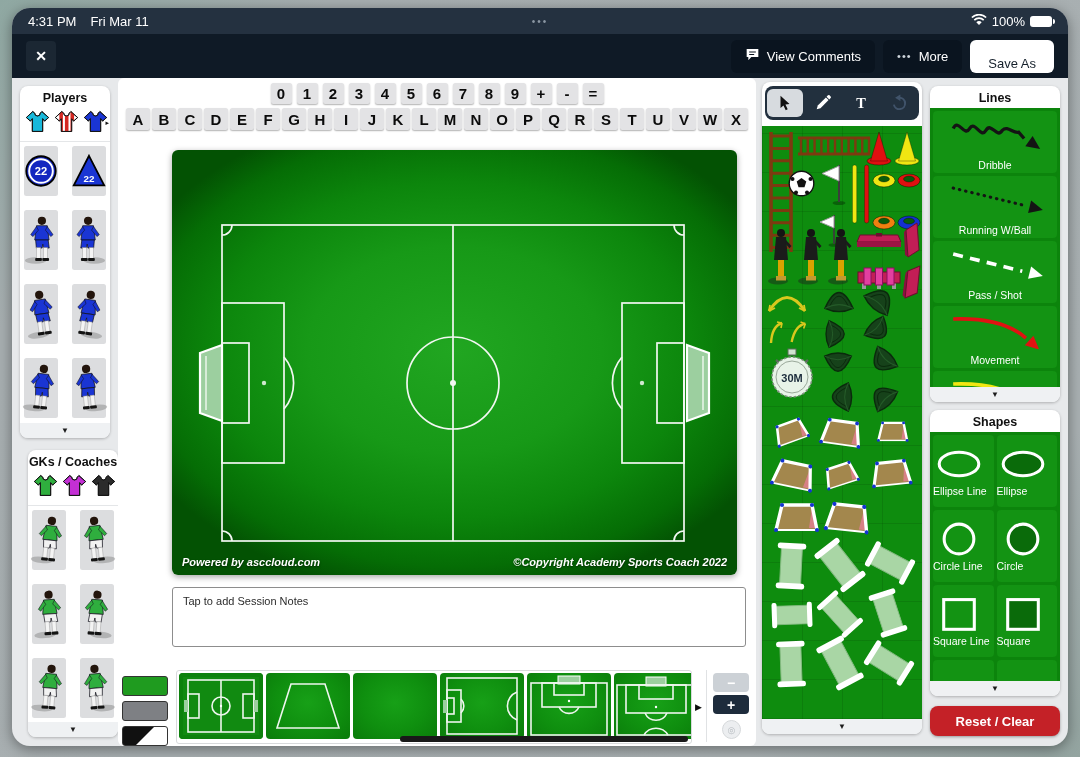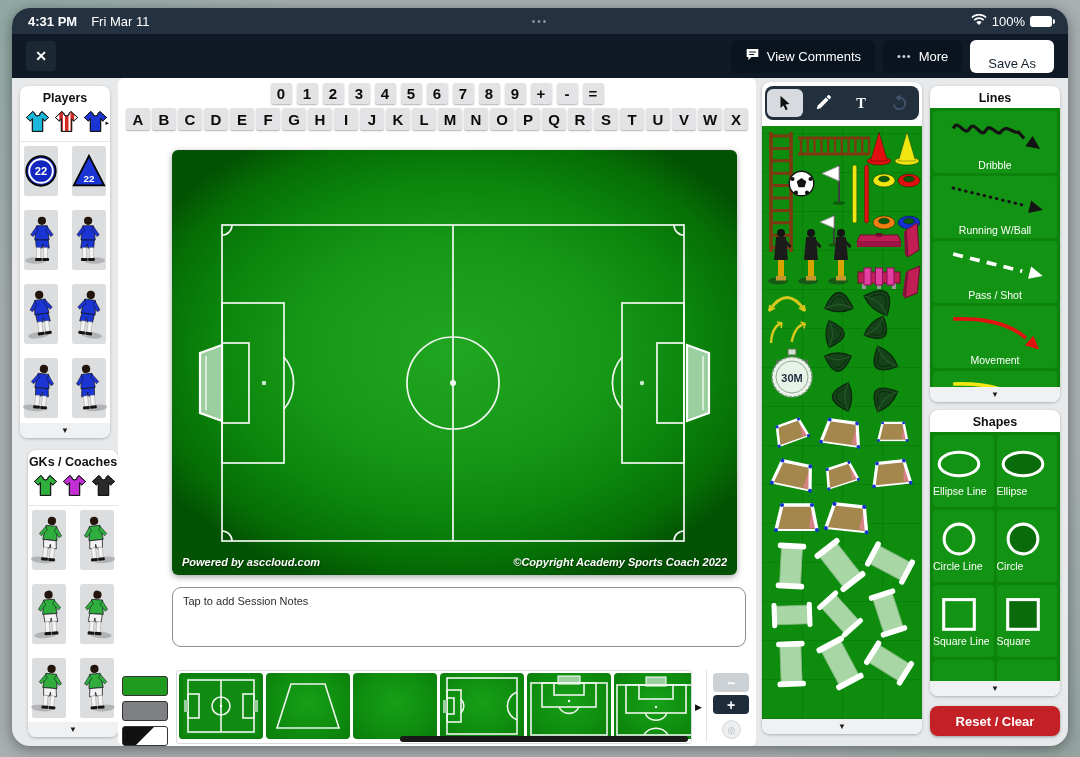--- a/index.html
+++ b/index.html
@@ -4,21 +4,21 @@
 <style>
   html,body{margin:0;padding:0}
   body{width:1080px;height:757px;position:relative;overflow:hidden;
        background:linear-gradient(135deg,#8fa8a2 0%,#a7aeb0 18%,#a9b0b2 82%,#93a4a0 100%);
        font-family:"Liberation Sans",sans-serif;-webkit-font-smoothing:antialiased}
   .window{position:absolute;left:12px;top:8px;width:1056px;height:738px;border-radius:18px;
           background:#e7e9eb;overflow:hidden;box-shadow:0 3px 14px rgba(0,0,0,.4)}
   
   .statusbar{position:absolute;top:0;left:0;right:0;height:26px;background:#243140;color:#fff;
              display:flex;align-items:center;padding:0 16px;box-sizing:border-box;font-size:13px}
-  .sb-time{font-weight:bold}
+  .sb-time{font-weight:normal}
   .sb-date{margin-left:14px}
   .sb-handle{position:absolute;left:50%;transform:translateX(-50%);color:#8b97a3;font-size:10px;letter-spacing:2px}
   .sb-right{margin-left:auto;display:flex;align-items:center;gap:5px}
   .battery{display:inline-block;width:22px;height:11px;background:#fff;border-radius:3px;position:relative}
   .battery:after{content:"";position:absolute;right:-3px;top:3px;width:2.5px;height:5px;background:#fff;border-radius:0 2px 2px 0}
   
   .appbar{position:absolute;top:26px;left:0;right:0;height:44px;background:#0f1a26;display:flex;align-items:center;padding:0 14px;box-sizing:border-box}
   .close-btn{width:30px;height:30px;background:#1b2733;border:none;border-radius:4px;color:#fff;font-size:14px;font-weight:bold;cursor:pointer;font-family:"Liberation Sans",sans-serif}
   .appbar-right{margin-left:auto;display:flex;gap:8px;align-items:center}
   .dark-btn{height:33px;background:#0a141f;border:none;border-radius:6px;color:#fff;font-size:13px;
@@ -43,21 +43,21 @@
   .key{display:flex;align-items:center;justify-content:center;background:#e3e3e5;color:#0b0b0b;font-weight:bold;
        border-radius:2.5px;box-shadow:0 1px 1.5px rgba(0,0,0,.3);cursor:pointer}
   .num-key{width:21px;height:21px;font-size:15px}
   .num-row{top:5px;gap:5px}
   .letter-key{width:24px;height:22px;font-size:15px}
   .letter-row{top:30px}
   .field{position:absolute;left:54px;top:72px;width:565px;height:425px;border-radius:6px;overflow:hidden;
          box-shadow:0 2px 6px rgba(0,0,0,.35);
          background:radial-gradient(ellipse 62% 58% at 50% 47%,#21a621 0%,#179917 42%,#0c860c 68%,#056d05 88%,#035203 100%)}
   .field-foot{position:absolute;bottom:7px;color:#fff;font-size:11px;font-weight:bold;font-style:italic;text-shadow:0 1px 2px rgba(0,0,0,.55)}
-  .notes{position:absolute;left:54px;top:509px;width:552px;height:44px;border:1.6px solid #8d8d8d;border-radius:9px;
+  .notes{position:absolute;left:54px;top:509px;width:552px;height:44px;border:1.6px solid #8d8d8d;border-radius:3px;
          background:#fff;padding:7px 10px;font-size:11px;color:#2c2c2c;cursor:text}
   .swatches{position:absolute;left:4px;top:598px;display:flex;flex-direction:column;gap:5px}
   .swatch{width:44px;height:18px;border-radius:3px;border:1.5px solid #333;cursor:pointer}
   .thumbs-wrap{position:absolute;left:58px;top:592px;width:514px;height:72px;border:1px solid #d8dadc;border-radius:3px;background:#fff;overflow:hidden}
   .thumbs{display:flex;gap:3px;padding:2px;height:66px}
   .thumb{width:84px;height:66px;border-radius:4px;overflow:hidden;flex:0 0 auto;cursor:pointer;position:relative;
          background:radial-gradient(ellipse at 50% 45%,#17a017 0%,#0f8f0f 55%,#0a7c0a 100%)}
   .thumb.selected{box-shadow:inset 0 0 0 4px #0d810d;background:#118a11}
   .thumb-arrow{position:absolute;left:577px;top:624px;font-size:9px;color:#0c0c0c}
   .zoomer{position:absolute;left:588px;top:592px;width:46px;height:72px;border-left:1px solid #e0e2e4;padding-left:4px}

